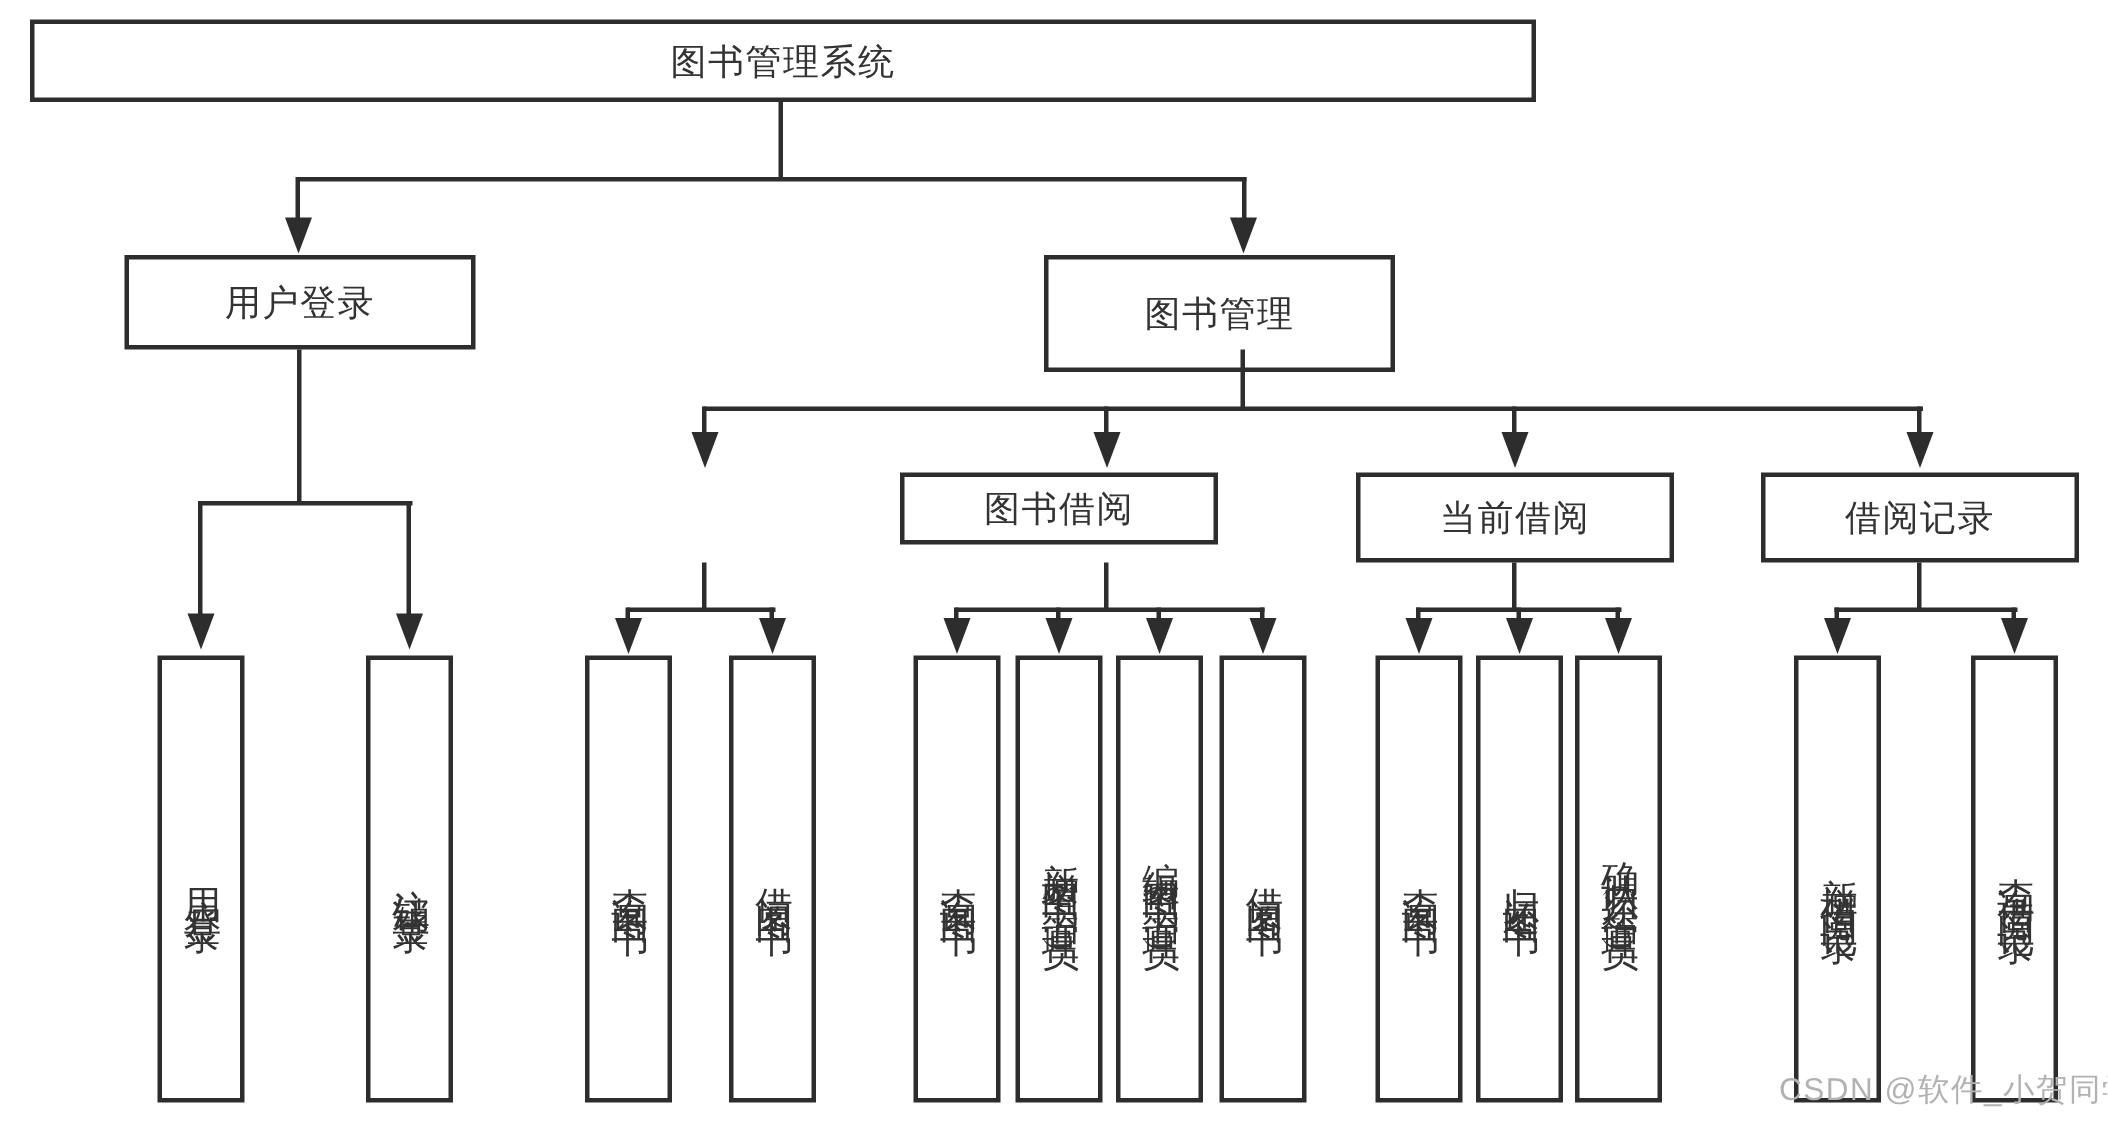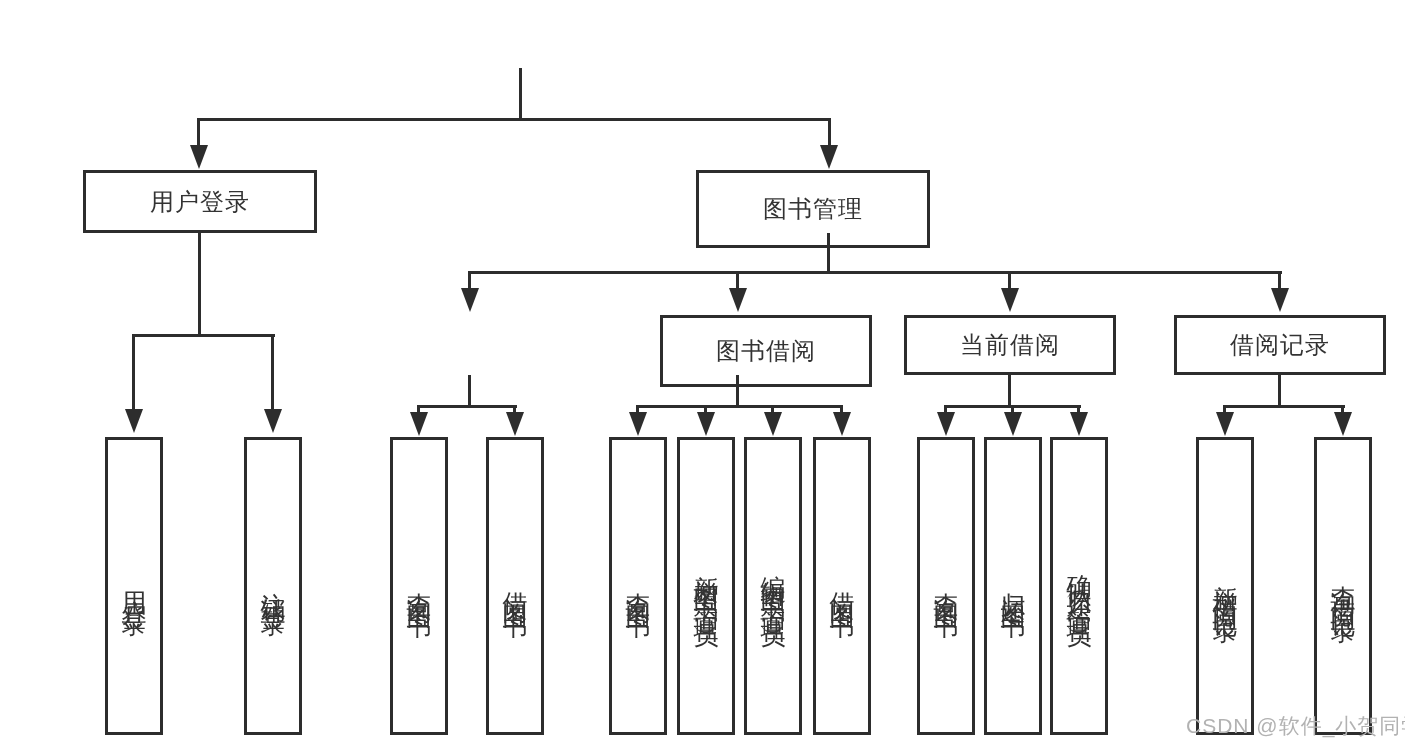--- a/index.html
+++ b/index.html
@@ -51,20 +51,23 @@
     letter-spacing:1px;
     z-index:5;
     white-space:nowrap;
   }
 </style>
 </head>
 <body>
 
 <div class="stage">
 
+  <div class="node" style="left:20px;top:13px;width:1004px;height:55px">
+    <span>图书管理系统</span>
+  </div>
 
   <div class="vline" style="left:519px;top:68px;height:52px"></div>
   <div class="hline" style="left:198px;top:118px;width:633px"></div>
   <div class="vline" style="left:197px;top:118px;height:29px"></div>
   <div class="ahead" style="left:190px;top:145px"></div>
   <div class="vline" style="left:828px;top:118px;height:29px"></div>
   <div class="ahead" style="left:820px;top:145px"></div>
 
   <div class="node" style="left:83px;top:170px;width:234px;height:63px">
     <span>用户登录</span>
@@ -84,21 +87,21 @@
   <div class="hline" style="left:469px;top:271px;width:813px"></div>
   <div class="vline" style="left:468px;top:271px;height:20px"></div>
   <div class="ahead" style="left:461px;top:288px"></div>
   <div class="vline" style="left:736px;top:271px;height:20px"></div>
   <div class="ahead" style="left:729px;top:288px"></div>
   <div class="vline" style="left:1008px;top:271px;height:20px"></div>
   <div class="ahead" style="left:1001px;top:288px"></div>
   <div class="vline" style="left:1278px;top:271px;height:20px"></div>
   <div class="ahead" style="left:1271px;top:288px"></div>
 
-  <div class="node" style="left:660px;top:315px;width:212px;height:72px">
+  <div class="node" style="left:600px;top:315px;width:212px;height:48px">
     <span>图书借阅</span>
   </div>
   <div class="node" style="left:1174px;top:315px;width:212px;height:60px">
     <span>借阅记录</span>
   </div>
   <div class="node" style="left:904px;top:315px;width:212px;height:60px">
     <span>当前借阅</span>
   </div>
 
   <div class="vline" style="left:468px;top:375px;height:32px"></div>

